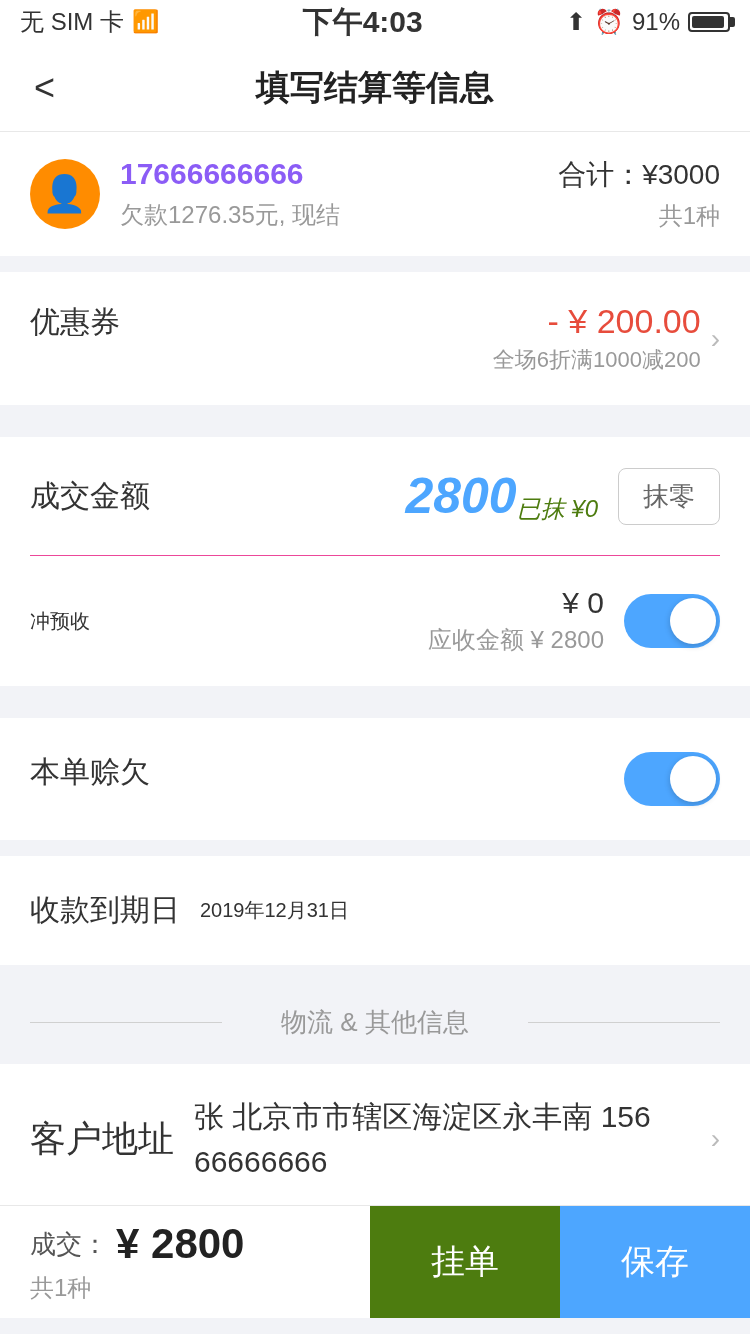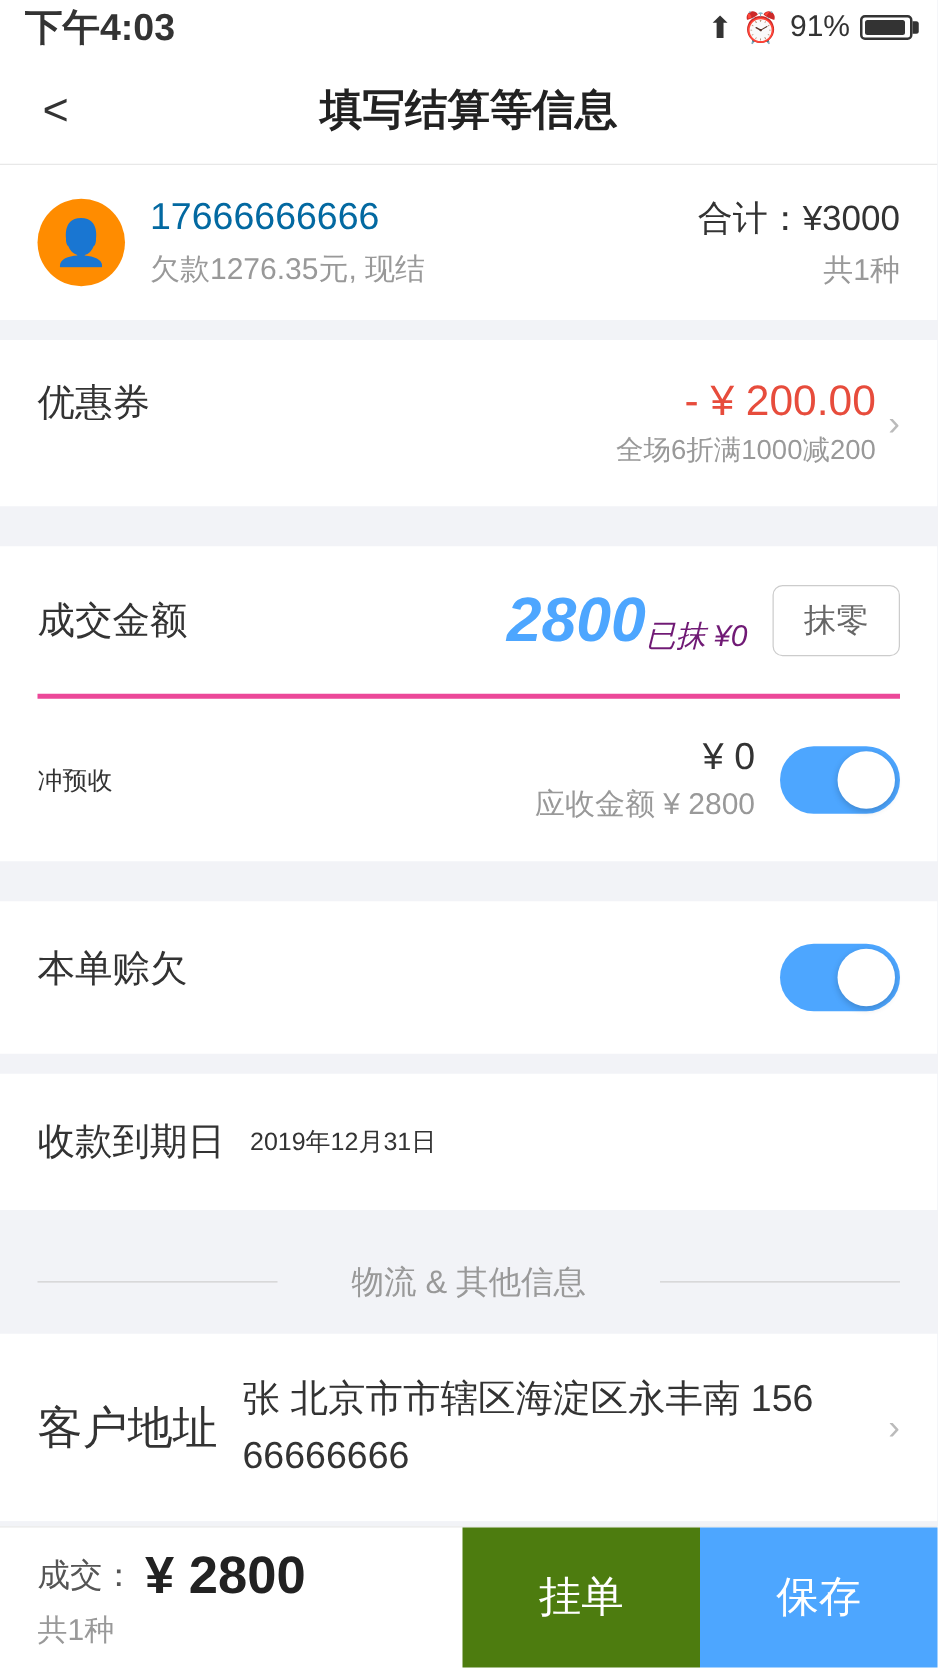--- a/index.html
+++ b/index.html
@@ -94,21 +94,21 @@
     }
     .customer-left { display: flex; align-items: center; gap: 20px; }
     .avatar {
       width: 70px; height: 70px;
       border-radius: 50%;
       background: #ff8c00;
       display: flex; align-items: center; justify-content: center;
     }
     .avatar-icon { font-size: 36px; color: #fff; }
     .customer-info { display: flex; flex-direction: column; gap: 8px; }
-    .customer-phone { font-size: 30px; font-weight: 400; color: #0369a1; }
+    .customer-phone { font-size: 30px; font-weight: 700; color: #8b5cf6; }
     .customer-debt { font-size: 24px; color: #999; }
     .customer-right { text-align: right; }
     .total-amount { font-size: 28px; color: #333; }
     .total-count { font-size: 24px; color: #999; margin-top: 6px; }
 
     
     .coupon-row {
       background: #fff;
       padding: 30px;
       display: flex;
@@ -132,27 +132,27 @@
     .amount-section {
       background: #fff;
       padding: 0 30px;
       margin-bottom: 16px;
     }
     .amount-row {
       display: flex;
       align-items: center;
       justify-content: space-between;
       padding: 30px 0;
-      border-bottom: 4px solid #ec4899;
+      border-bottom: 1px solid #ec4899;
     }
     .amount-row:last-child { border-bottom: none; }
     .amount-label { font-size: 30px; color: #333; }
     .amount-right { display: flex; align-items: center; gap: 20px; }
     .amount-value { font-size: 50px; color: #4da6ff; font-weight: 600; }
-    .amount-sub { font-size: 24px; color: #701a75; margin-top: 22px; text-align: left; }
+    .amount-sub { font-size: 24px; color: #4d7c0f; margin-top: 22px; text-align: left; }
     .round-btn {
       border: 1px solid #ccc;
       border-radius: 8px;
       padding: 10px 24px;
       font-size: 26px;
       color: #666;
       background: #fff;
       cursor: pointer;
       white-space: nowrap;
     }
@@ -244,21 +244,21 @@
 
     
     .empty-space {
       height: 200px;
       background: #f2f3f7;
     }
 
     
     .bottom-bar {
       position: fixed;
-      bottom: 0;
+      bottom: 16px;
       width: 750px;
       height: 113px;
       background: #fff;
       display: flex;
       align-items: center;
       border-top: 1px solid #e8e8e8;
     }
     .bottom-summary {
       flex: 1;
       padding: 0 30px;
@@ -286,20 +286,24 @@
     .btn-hold { background: #4d7c0f; }
     .btn-save { background: #4da6ff; }
 
     
     .wifi-icon { font-size: 22px; }
   </style>
 </head>
 <body>
 
 <div class="status-bar">
+  <div class="status-left">
+    <span>无 SIM 卡</span>
+    <span class="wifi-icon">📶</span>
+  </div>
   <div class="status-center">下午4:03</div>
   <div class="status-right">
     <span>⬆</span>
     <span>⏰</span>
     <span>91%</span>
     <div class="battery-icon">
       <div class="battery-fill"></div>
     </div>
   </div>
 </div>

